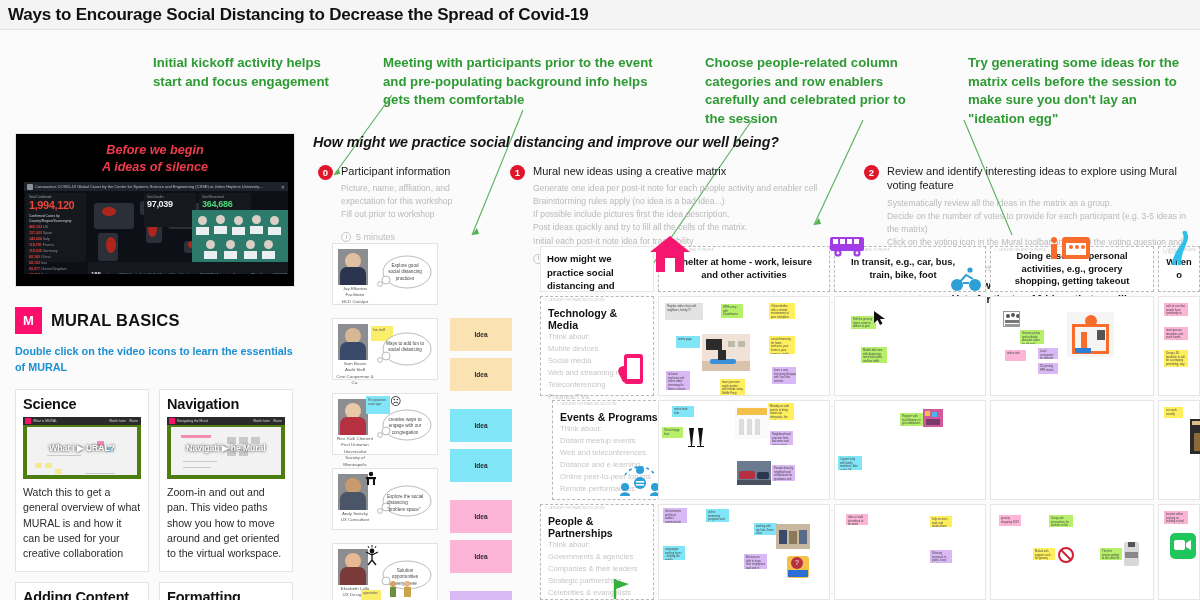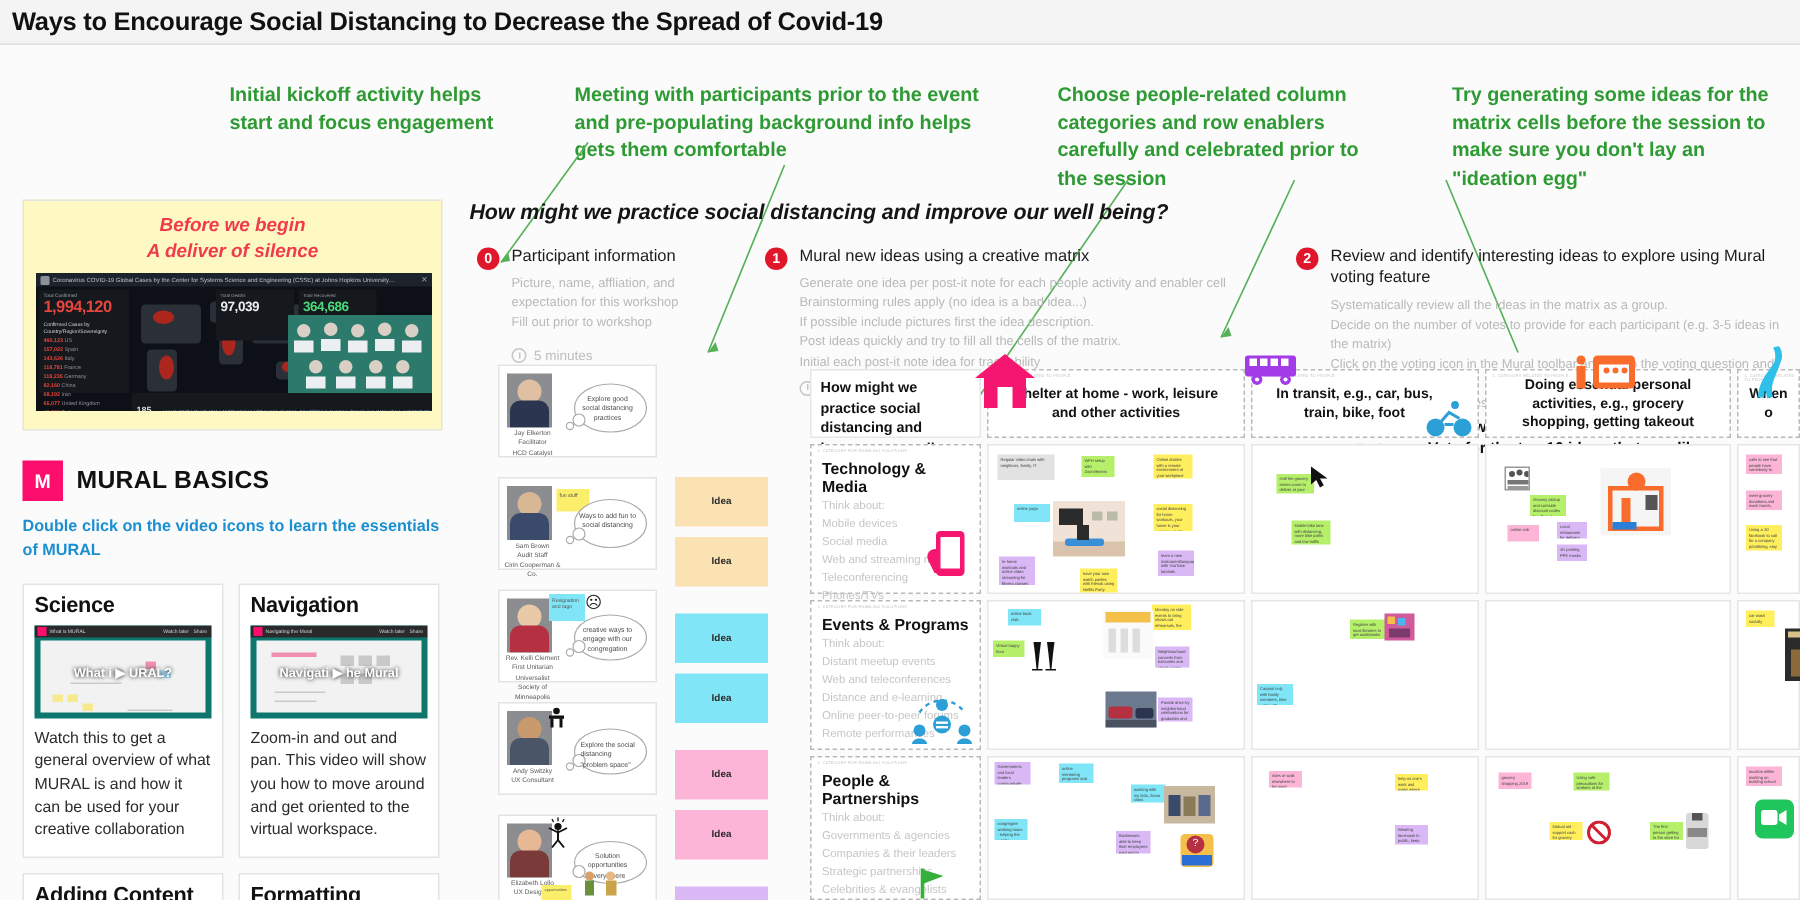--- a/index.html
+++ b/index.html
@@ -25,21 +25,21 @@
   .annot {
     position:absolute; color:#2e9a33; font-weight:bold; font-size:13.2px;
     line-height:1.42; white-space:pre-line;
   }
   .aline { position:absolute; overflow:visible; }
   .aline svg { display:block; overflow:visible; }
 
   
   #leftcol { position:absolute; left:15px; top:133px; width:280px; }
 
-  .panel { background:#fef9c3; border:1px solid #e4e4e4; }
+  .panel { background:#000000; border:1px solid #e4e4e4; }
 
   #silence { padding:6px 8px 12px 8px; }
   #silence .hdr {
     text-align:center; color:#f03b4c; font-style:italic; font-weight:bold;
     font-size:12.6px; line-height:1.32; margin:2px 0 7px 0;
   }
   
   .jhu { position:relative; width:264px; height:92px; background:#0d1117; overflow:hidden; }
   .jhu .bar { height:9px; background:#1d232b; display:flex; align-items:center; }
   .jhu .bar .sq { width:6px;height:6px;background:#8a9199;margin:0 2px 0 3px;border-radius:1px;}
@@ -75,21 +75,21 @@
   }
   #mural-basics .name { font-size:16.5px;font-weight:bold;color:#111;letter-spacing:.2px;}
   #mural-basics .sub {
     font-size:10.8px;font-weight:bold;color:#1b8fd1;margin-top:10px;line-height:1.42;
   }
 
   
   #cards { display:flex; gap:10px; margin-top:14px; flex-wrap:wrap; }
   .vcard { width:134px; border:1px solid #e4e4e4; background:#fff; padding:6px 7px 9px 7px; }
   .vcard h4 { margin:0 0 5px 0; font-size:14.5px; font-weight:bold; color:#111; letter-spacing:-.2px;}
-  .vthumb { position:relative; width:118px; height:62px; background:#0f766e; overflow:hidden; }
+  .vthumb { position:relative; width:118px; height:62px; background:#4d7c0f; overflow:hidden; }
   .vthumb .tbar { height:8px;background:#2a2a2a;display:flex;align-items:center;}
   .vthumb .tbar .m { width:6px;height:6px;background:#fc0e6c;margin:0 2px 0 2px;}
   .vthumb .tbar .tt { font-size:3.4px;color:#cfd2d6;white-space:nowrap;}
   .vthumb .tbar .r { margin-left:auto;display:flex;gap:3px;padding-right:3px;}
   .vthumb .tbar .r i { font-size:3.4px;color:#cfd2d6;font-style:normal;}
   .vthumb .canvas { position:absolute; left:4px; right:4px; top:10px; bottom:4px; background:#f2f2f2;}
   .vthumb .canvas .st { position:absolute; width:7px;height:5px;}
   .vthumb .canvas .ln { position:absolute; background:#c9c9c9; height:1px;}
   .vthumb .ov {
     position:absolute; left:0; right:0; top:50%; transform:translateY(-50%);
@@ -202,21 +202,21 @@
   <svg width="60" height="120">
       <line x1="4" y1="0" x2="52" y2="115" stroke="#54b157" stroke-width="1.1"></line>
     </svg>
 </div>
 
 <div id="leftcol">
 
   <div class="panel" id="silence">
     <div class="hdr">
       <div>Before we begin</div>
-      <div>A deliver of silence</div>
+      <div>A ideas of silence</div>
     </div>
     <div class="jhu">
       <div class="bar">
         <span class="sq"></span>
         <span class="tx">Coronavirus COVID-19 Global Cases by the Center for Systems Science and Engineering (CSSE) at Johns Hopkins University…</span>
         <span class="x">✕</span>
       </div>
       <div class="lpanel">
         <div class="ttl">Total Confirmed</div>
         <div class="big">1,994,120</div>
@@ -336,21 +336,21 @@
             <div class="st" style="left:80px;top:10px;background:#c9c9c9;width:9px;height:7px;"></div>
             <div class="st" style="left:56px;top:22px;background:#c9c9c9;width:9px;height:7px;"></div>
             <div class="st" style="left:68px;top:22px;background:#c9c9c9;width:9px;height:7px;"></div>
             <div class="ln" style="left:12px;top:34px;width:34px;"></div>
             <div class="ln" style="left:12px;top:40px;width:28px;"></div>
           </div>
           <div class="ov">
             <span>Navigati ▶ he Mural</span>
           </div>
         </div>
-        <p>Zoom-in and out and pan.  This video will show you how to move around and get oriented to the virtual workspace.</p>
+        <p>Zoom-in and out and pan.  This video paths show you how to move around and get oriented to the virtual workspace.</p>
       </div>
 
       <div class="vcard">
         <h4>Adding Content</h4>
 
       </div>
 
       <div class="vcard">
         <h4>Formatting</h4>
 
@@ -686,21 +686,21 @@
       <div style="position:absolute;left:8px;top:36px;width:16px;height:5px;background:#2b7fd6;"></div>
       <div style="position:absolute;left:30px;top:18px;width:8px;height:10px;background:#555;"></div>
     </div>
   </div>
   <div class="mcell" style="left:618px;top:50px;width:42px;height:100px;">
     <div class="note" style="left:5px;top:6px;width:24px;height:13px;background:#fcb5d7;">calls to see that people have somebody to check in</div>
     <div class="note" style="left:5px;top:30px;width:24px;height:13px;background:#fcb5d7;">meet grocery donations and wash hands, stay local both</div>
     <div class="note" style="left:5px;top:53px;width:24px;height:17px;background:#ffef5c;">Using a 3D facebook to call for a company prioritizing, stay open, take social distance to a bigger point</div>
   </div>
 
-  <div class="mcell dashed" style="left:0;top:154px;width:114px;height:100px;padding:10px 7px 0 7px;">
+  <div class="mcell dashed" style="left:12px;top:154px;width:114px;height:100px;padding:10px 7px 0 7px;">
     <div class="mtiny">1. CATEGORY FOR ENABLING SOLUTIONS</div>
     <div class="rowlabel">Events &amp; Programs</div>
     <div class="rowthink">Think about:</div>
     <div class="rowthink">  Distant meetup events
   Web and teleconferences
   Distance and e-learning
   Online peer-to-peer forums
   Remote performances</div>
     <div style="position:absolute;right:4px;bottom:2px;width:42px;height:32px;">
       <svg width="42" height="32" viewBox="0 0 42 32">

